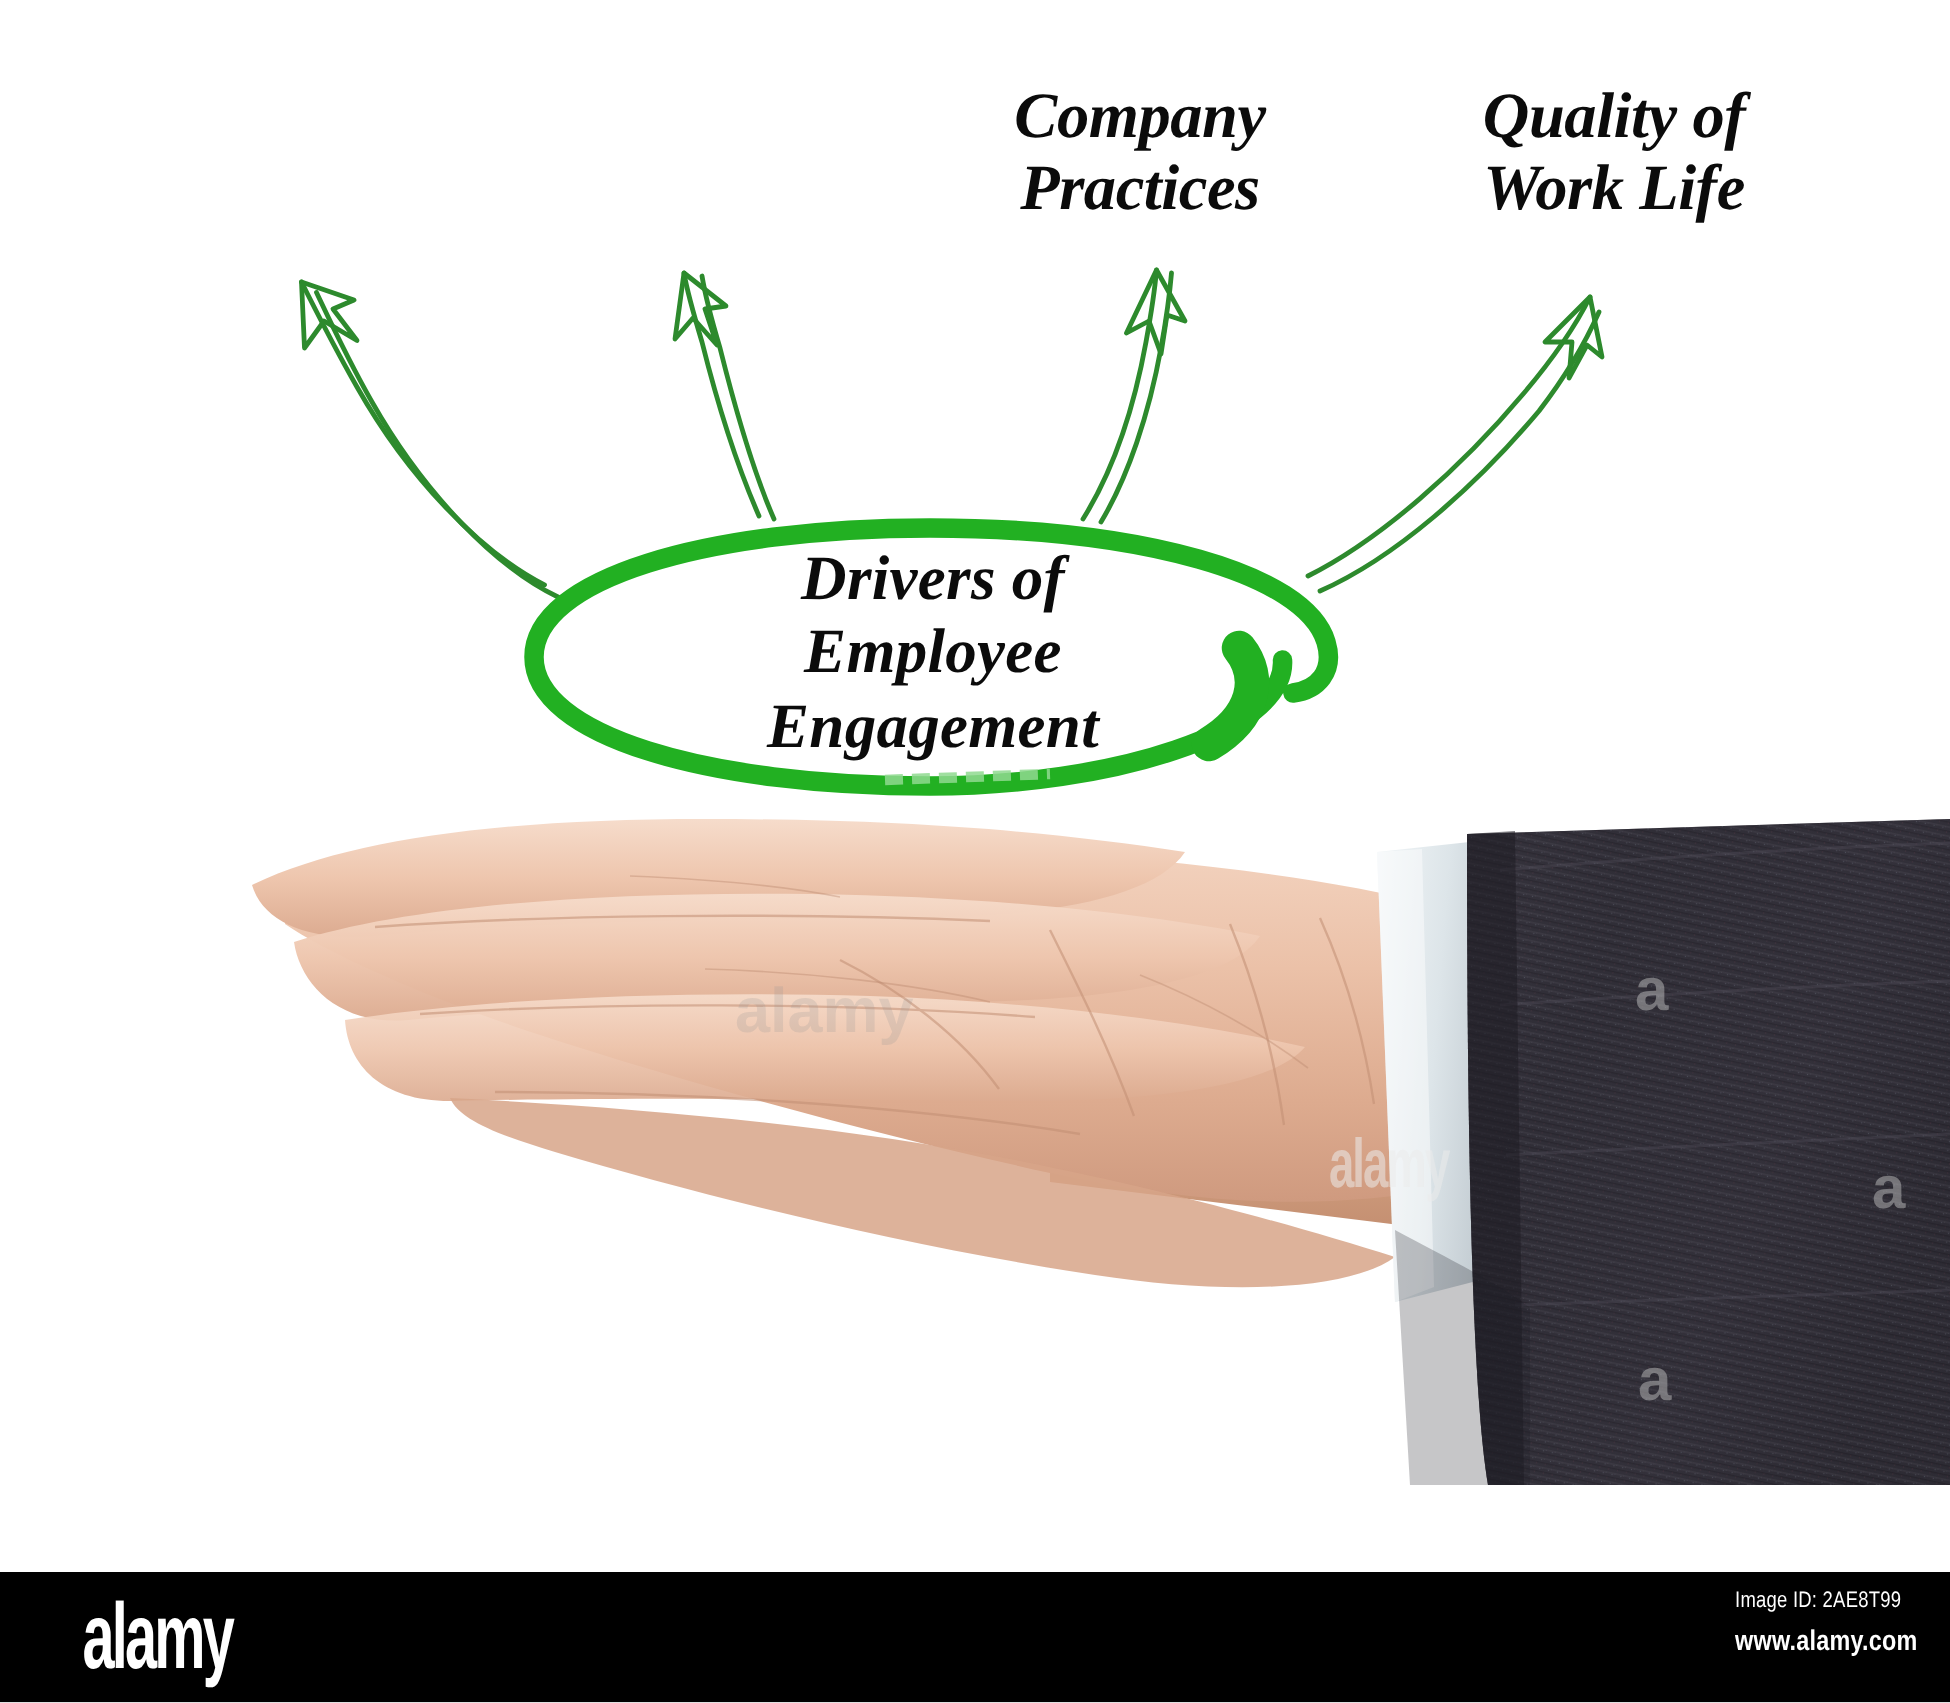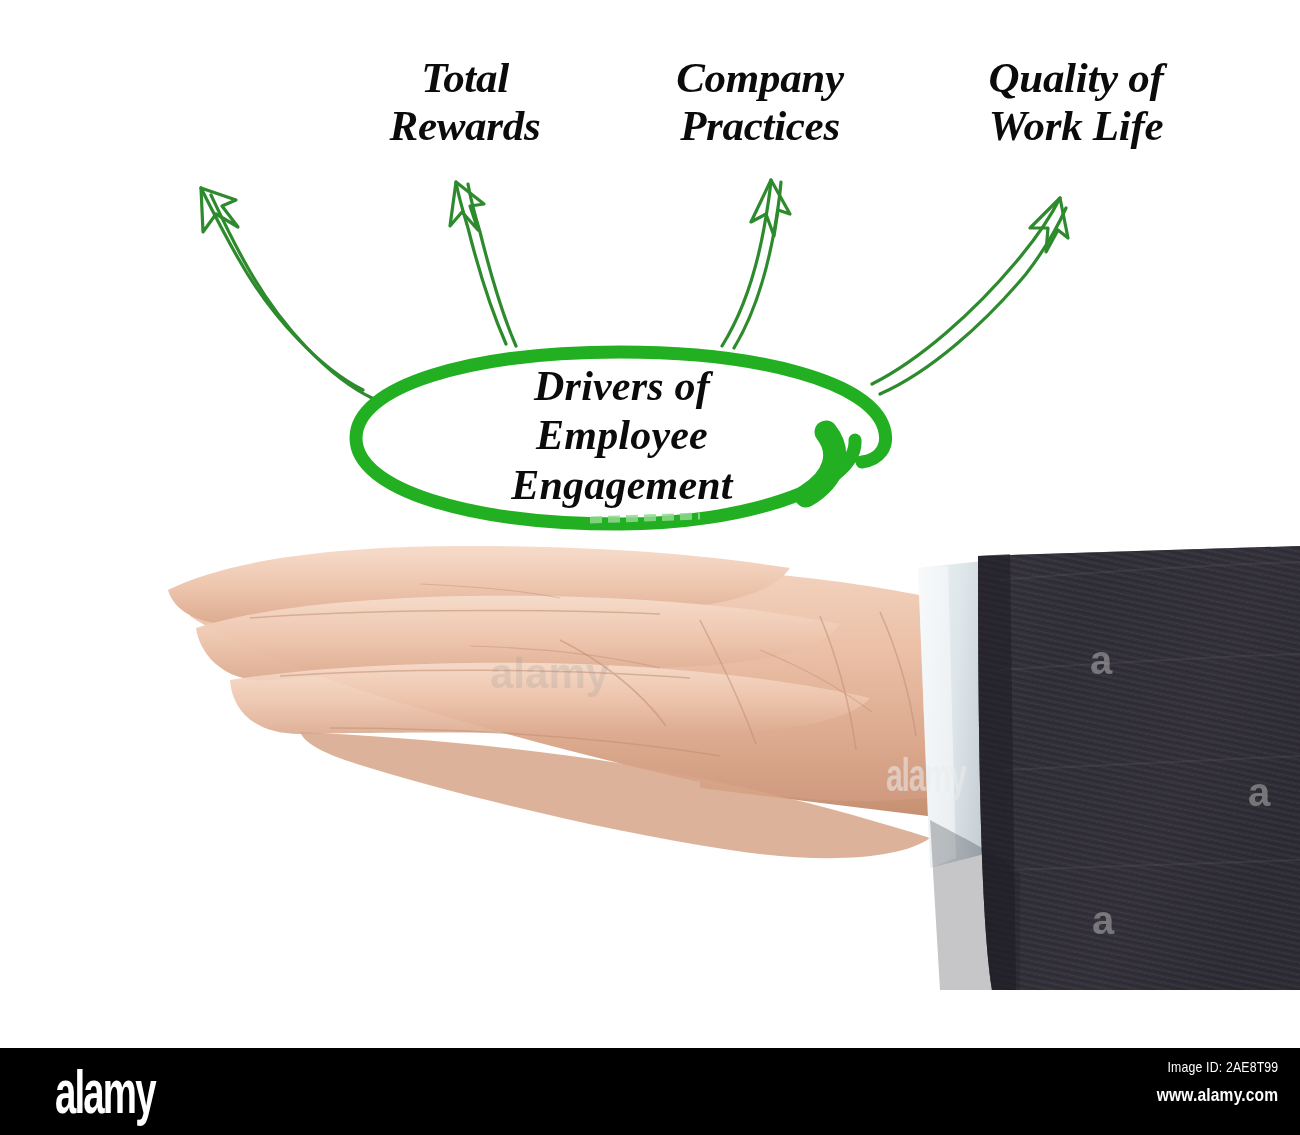--- a/index.html
+++ b/index.html
@@ -117,21 +117,20 @@
     font-size: 62px;
     color: #ffffff;
     letter-spacing: -3px;
     transform: scaleX(0.62);
     transform-origin: left top;
   }
   #footer-right {
     position: absolute;
     right: 22px;
     top: 10px;
-    text-align: right;
     font-family: "Liberation Sans", "DejaVu Sans", sans-serif;
     color: #ffffff;
   }
   #footer-imageid {
     font-size: 15px;
     letter-spacing: 0.2px;
     transform: scaleX(0.82);
     transform-origin: right top;
   }
   #footer-url {
@@ -345,22 +344,20 @@
                C 890 448, 878 460, 862 462" stroke="#22b022" stroke-width="13" stroke-linecap="round"></path>
 
       <path d="M 826 432
                C 842 452, 836 478, 806 496" stroke="#22b022" stroke-width="23" stroke-linecap="round"></path>
 
       <path d="M 590 520 L 700 516" stroke="#8fd98f" stroke-width="7" stroke-linecap="butt" stroke-dasharray="12 6" opacity="0.85"></path>
     </g>
   </svg>
 
 
-  <div class="driver-label" id="label-1">Total
-Rewards</div>
 
   <div class="driver-label" id="label-2">Company
 Practices</div>
 
   <div class="driver-label" id="label-3">Quality of
 Work Life</div>
 
   <div id="center-node">
     <div id="center-text">Drivers of
 Employee

